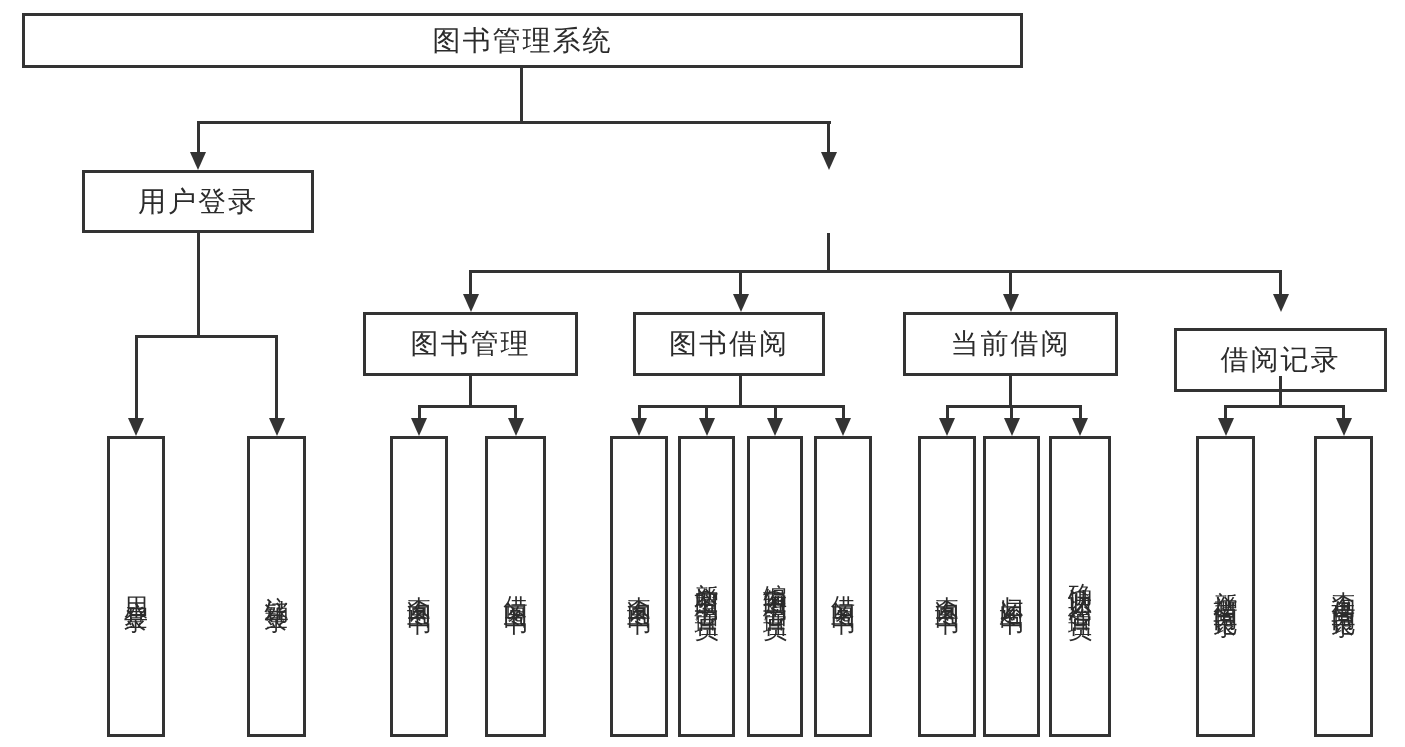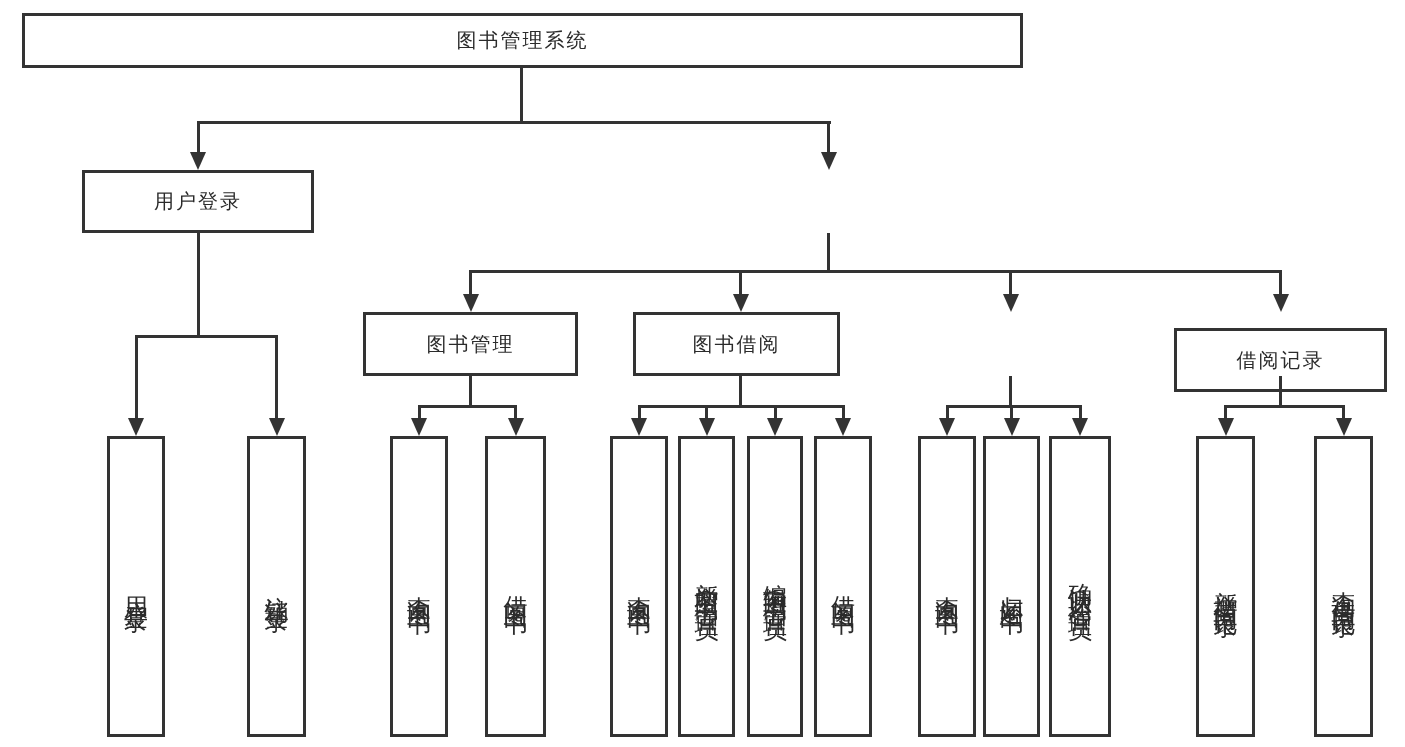--- a/index.html
+++ b/index.html
@@ -5,21 +5,21 @@
   html,body { margin:0; padding:0; background:#ffffff; }
   .canvas {
     position:relative; width:1405px; height:747px; background:#ffffff;
     font-family:"Liberation Sans","DejaVu Sans",sans-serif; overflow:hidden;
   }
   .box {
     position:absolute; box-sizing:border-box; border:3px solid #333333;
     background:#ffffff; display:flex; align-items:center; justify-content:center;
     color:#2b2b2b;
   }
-  .htext { font-size:20px; letter-spacing:2px; white-space:nowrap; }
+  .htext { font-size:28px; letter-spacing:2px; white-space:nowrap; }
   .vtext {
     writing-mode:vertical-rl; text-orientation:mixed;
     font-size:24px; letter-spacing:5px; line-height:1; white-space:nowrap;
   }
   .ln { position:absolute; background:#333333; }
   .ar {
     position:absolute; width:0; height:0;
     border-left:8px solid transparent; border-right:8px solid transparent;
     border-top:18px solid #333333;
   }
@@ -37,22 +37,25 @@
     <span class="htext">图书管理系统</span>
   </div>
 
   <div class="box" style="left:82px;top:170px;width:232px;height:63px">
     <span class="htext">用户登录</span>
   </div>
 
   <div class="box" style="left:363px;top:312px;width:215px;height:64px">
     <span class="htext">图书管理</span>
   </div>
-  <div class="box" style="left:633px;top:312px;width:207px;height:64px">
+  <div class="box" style="left:633px;top:312px;width:192px;height:64px">
     <span class="htext">图书借阅</span>
+  </div>
+  <div class="box" style="left:903px;top:312px;width:215px;height:64px">
+    <span class="htext">当前借阅</span>
   </div>
   <div class="box" style="left:1174px;top:328px;width:213px;height:64px">
     <span class="htext">借阅记录</span>
   </div>
 
   <div class="box" style="left:107px;top:436px;width:58px;height:301px">
     <span class="vtext">用户登录</span>
   </div>
   <div class="box" style="left:247px;top:436px;width:59px;height:301px">
     <span class="vtext">注销登录</span>

